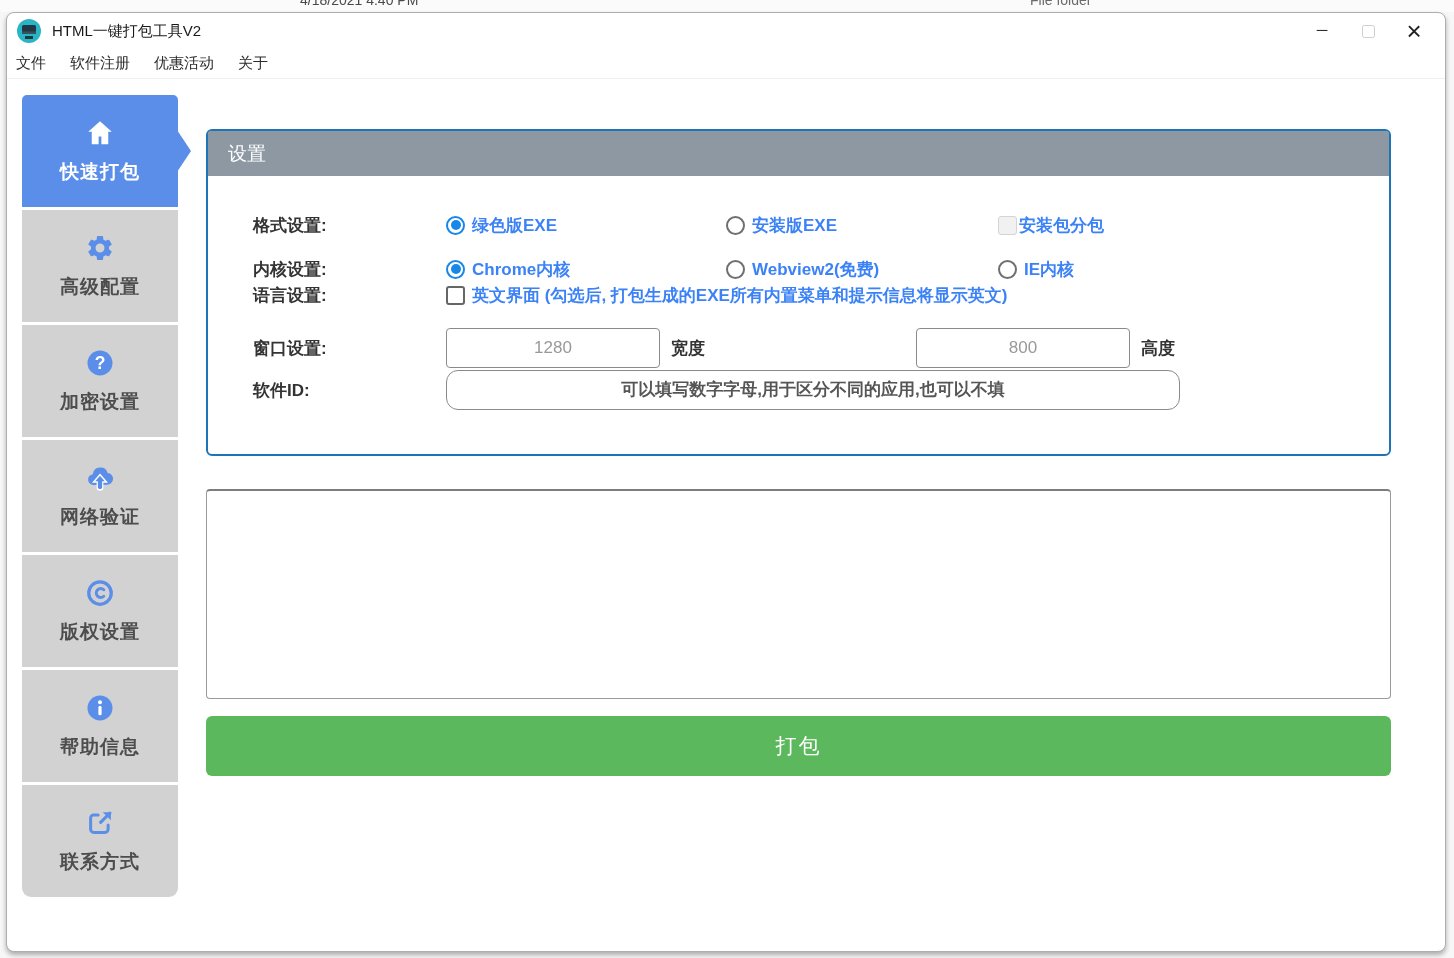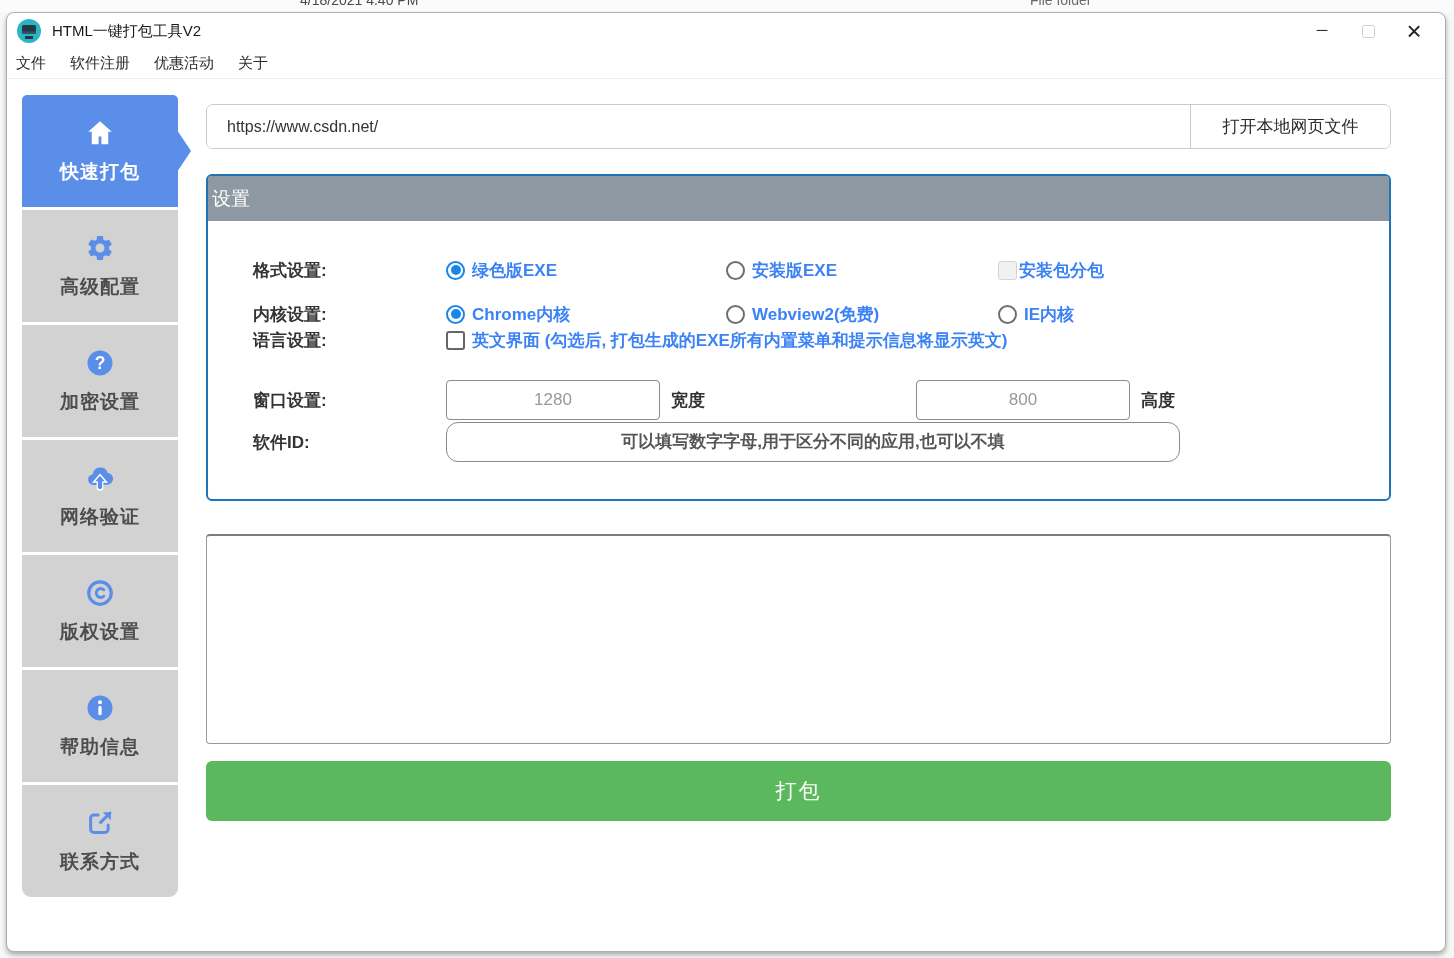--- a/index.html
+++ b/index.html
@@ -56,27 +56,27 @@
 
   
   .main { position:absolute; left:199px; top:91px; width:1185px; }
 
   .input-group { display:flex; height:45px; border:1px solid #c9c9c9; border-radius:7px; margin-bottom:10px; overflow:hidden; background:#fff; }
   .input-group input { flex:1; border:none; outline:none; padding:0 20px; font-size:16px; color:#333; font-family:inherit; background:#fff; }
   .input-group input::placeholder { color:#acacac; opacity:1; }
   .group-btn { width:200px; border:none; border-left:1px solid #c9c9c9; background:#fff; font-size:17px; color:#2b2b2b; font-family:inherit; cursor:pointer; }
 
   .panel { margin-top:25px; height:327px; border:2px solid #1f74b8; border-radius:6px; background:#fff; }
-  .panel-header { height:45px; background:#8d98a3; color:#fff; font-size:19px; display:flex; align-items:center; padding-left:4px; border-radius:3px 3px 0 0; }
+  .panel-header { height:45px; background:#8d98a3; color:#fff; font-size:19px; display:flex; align-items:center; padding-left:20px; border-radius:3px 3px 0 0; }
   .panel-body { padding:36px 16px 0 45px; }
 
   .setting-row { display:grid; grid-template-columns:193px 280px 272px 1fr; align-items:center; }
   .row-format  { height:26px; margin-bottom:18px; }
   .row-kernel  { height:26px; }
-  .row-language{ height:26px; margin-bottom:27px; grid-template-columns:193px 1fr; }
+  .row-language{ height:26px; margin-bottom:20px; grid-template-columns:193px 1fr; }
   .row-window  { height:40px; margin-bottom:8px; display:flex; align-items:center; }
   .row-appid   { height:28px; display:flex; align-items:center; }
 
   .setting-label { font-size:17px; font-weight:700; color:#333; width:193px; flex:0 0 auto; }
   .opt { display:flex; align-items:center; gap:7px; font-size:17px; font-weight:700; color:#3b82f6; }
   .opt.tight { gap:2px; }
 
   .radio { width:19px; height:19px; border-radius:50%; border:2px solid #6f6f6f; background:#fff; position:relative; flex:0 0 auto; }
   .radio.checked { border-color:#1887e8; }
   .radio.checked::after { content:''; position:absolute; inset:2.5px; border-radius:50%; background:#1887e8; }
@@ -186,24 +186,20 @@
             <path d="M12.5 11.5 20 4" stroke-width="2.4" stroke-linecap="round"></path>
             <path d="M14.2 3.3h6.5v6.5z" fill="currentColor" stroke="none"></path>
           </svg>
       </span>
       <span class="tab-label">联系方式</span>
     </div>
   </aside>
 
   <main class="main">
 
-    <div class="input-group">
-      <input type="text" value="https://www.csdn.net/" style="">
-      <button class="group-btn">打开本地网页文件</button>
-    </div>
 
 
     <section class="panel">
       <div class="panel-header">设置</div>
       <div class="panel-body">
 
         <div class="setting-row row-format">
           <span class="setting-label">格式设置:</span>
           <span class="opt">
             <span class="radio checked"></span>

